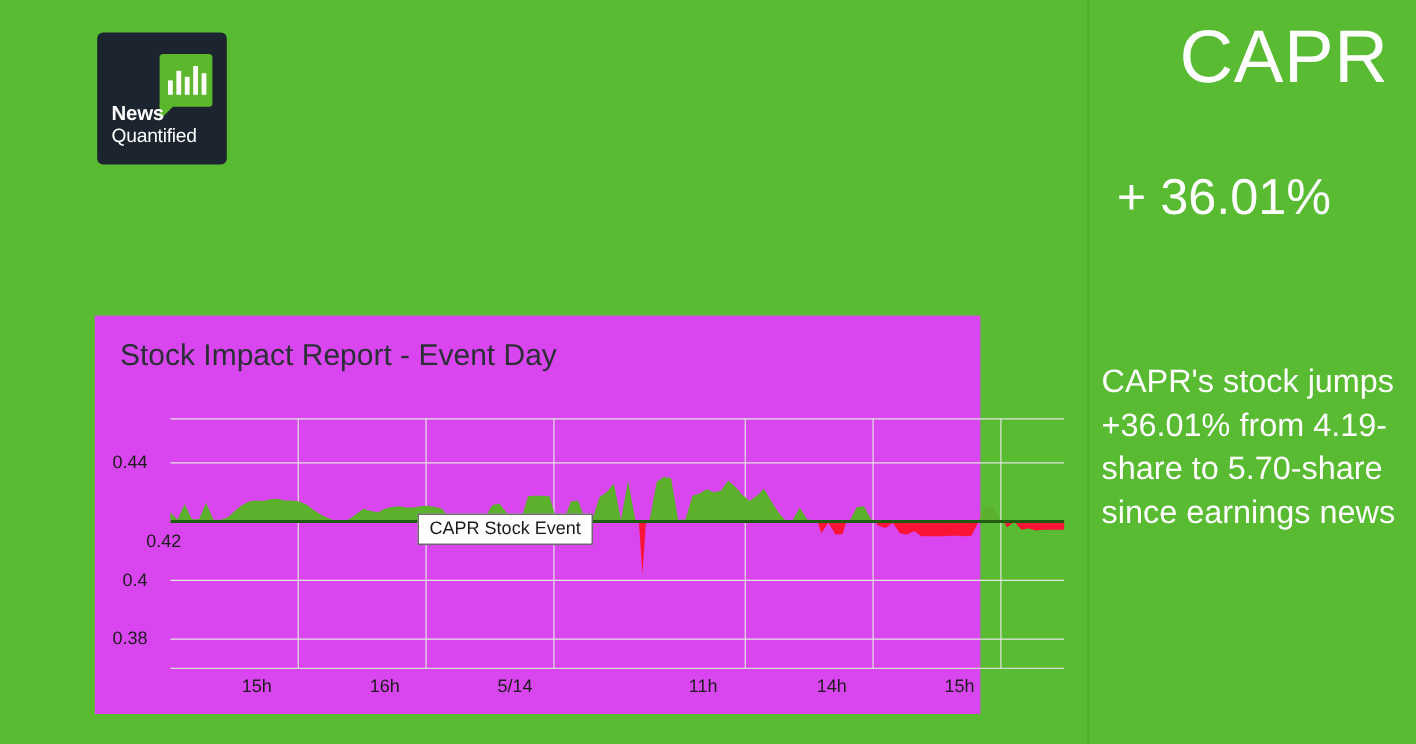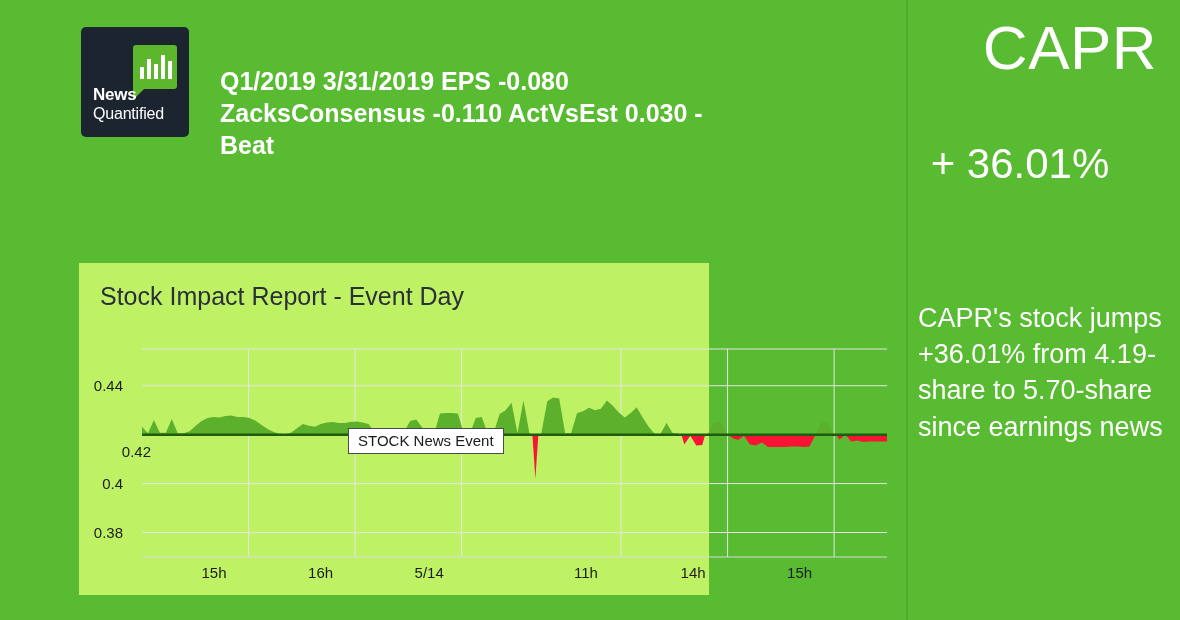--- a/index.html
+++ b/index.html
@@ -67,22 +67,22 @@
   #headline {
     position: absolute; left: 220px; top: 65px;
     width: 540px;
     color: #ffffff; font-size: 25px; font-weight: bold;
     line-height: 1.28;
   }
 
   
   #chart-card {
     position: absolute; left: 79px; top: 263px;
-    width: 630px; height: 332px;
-    background: #bef264;
+    width: 738px; height: 332px;
+    background: #d946ef;
   }
   #chart-title {
     position: absolute; left: 21px; top: 19px;
     color: #2b2f36; font-size: 25px; font-weight: normal;
   }
   #plot-wrap {
     position: absolute; left: 0; top: 0;
     width: 791px; height: 332px; padding-left: 17px;
   }
   #plot-svg { display: block; }
@@ -153,21 +153,20 @@
             <div class="logo-bar" style="height: 12px; left: 7px;"></div>
             <div class="logo-bar" style="height: 20px; left: 14px;"></div>
             <div class="logo-bar" style="height: 15px; left: 21px;"></div>
             <div class="logo-bar" style="height: 24px; left: 28px;"></div>
             <div class="logo-bar" style="height: 18px; left: 35px;"></div>
           </div>
         <div id="logo-text-news">News</div>
         <div id="logo-text-quant">Quantified</div>
       </div>
 
-      <div id="headline">Q1/2019 3/31/2019 EPS -0.080 ZacksConsensus -0.110 ActVsEst 0.030 - Beat</div>
     </div>
 
     <div id="chart-card">
       <div id="chart-title">Stock Impact Report - Event Day</div>
       <div id="plot-wrap">
         <svg id="plot-svg" width="791" height="332">
             <line x1="46" x2="791" y1="122.70588235294122" y2="122.70588235294122" stroke="#e4e4e4" stroke-width="1"></line>
             <line x1="46" x2="791" y1="171.64705882352948" y2="171.64705882352948" stroke="#e4e4e4" stroke-width="1"></line>
             <line x1="46" x2="791" y1="220.5882352941176" y2="220.5882352941176" stroke="#e4e4e4" stroke-width="1"></line>
             <line x1="46" x2="791" y1="269.52941176470586" y2="269.52941176470586" stroke="#e4e4e4" stroke-width="1"></line>
@@ -197,21 +196,21 @@
           <div class="ytick" style="left: 0px; top: 180px; margin-left: 28px;">0.42</div>
           <div class="ytick" style="left: 0px; top: 211.588px;">0.4</div>
           <div class="ytick" style="left: 0px; top: 260.529px;">0.38</div>
           <div class="xtick" style="left: 122.535px;">15h</div>
           <div class="xtick" style="left: 229.07px;">16h</div>
           <div class="xtick" style="left: 335.605px;">5/14</div>
           <div class="xtick" style="left: 495.035px;">11h</div>
           <div class="xtick" style="left: 601.57px;">14h</div>
           <div class="xtick" style="left: 708.105px;">15h</div>
         </div>
-      <div id="event-label">STOCK News Event</div>
+      <div id="event-label">CAPR Stock Event</div>
     </div>
   </div>
 
   <div id="divider"></div>
 
   <div id="right-panel">
     <div id="ticker">CAPR</div>
     <div id="pct-change">+ 36.01%</div>
     <div id="summary">CAPR's stock jumps +36.01% from 4.19-share to 5.70-share since earnings news</div>
   </div>

